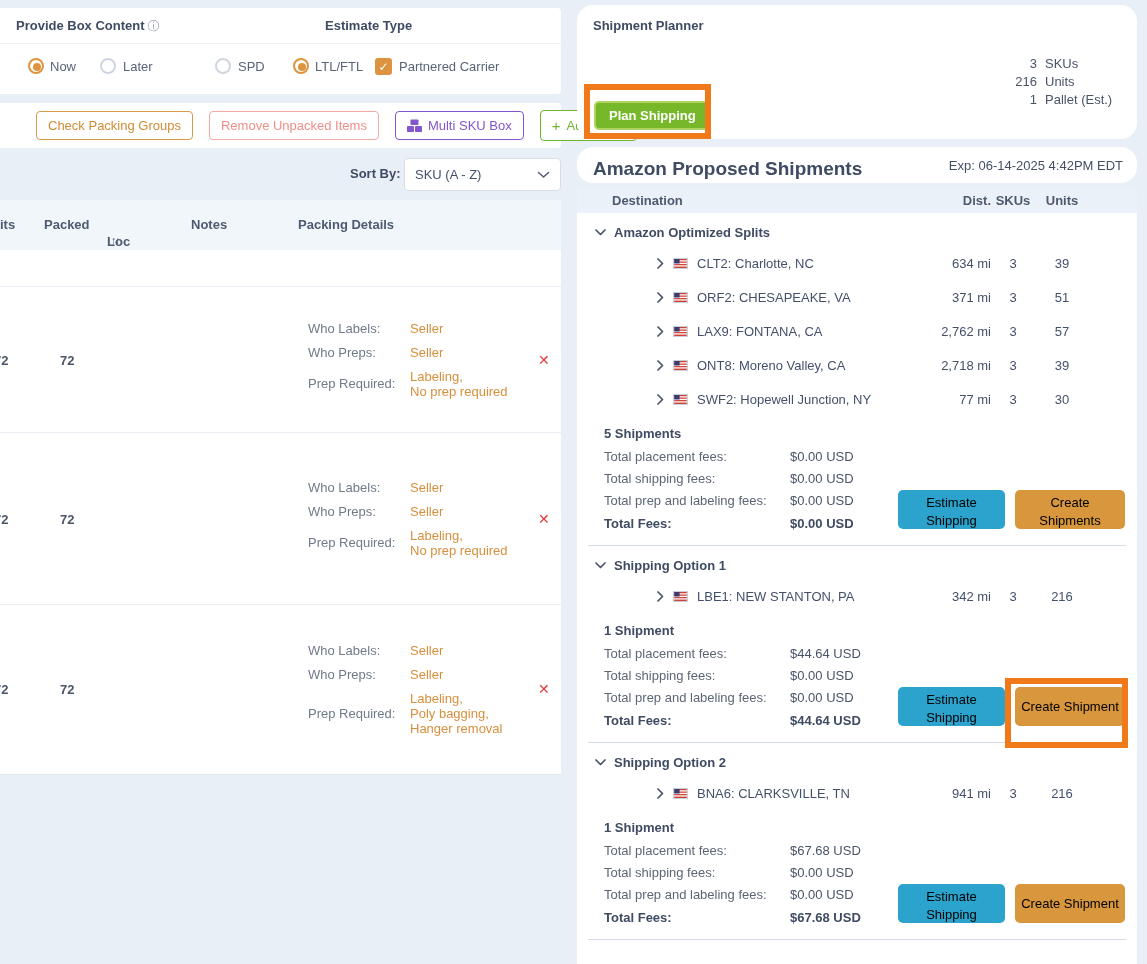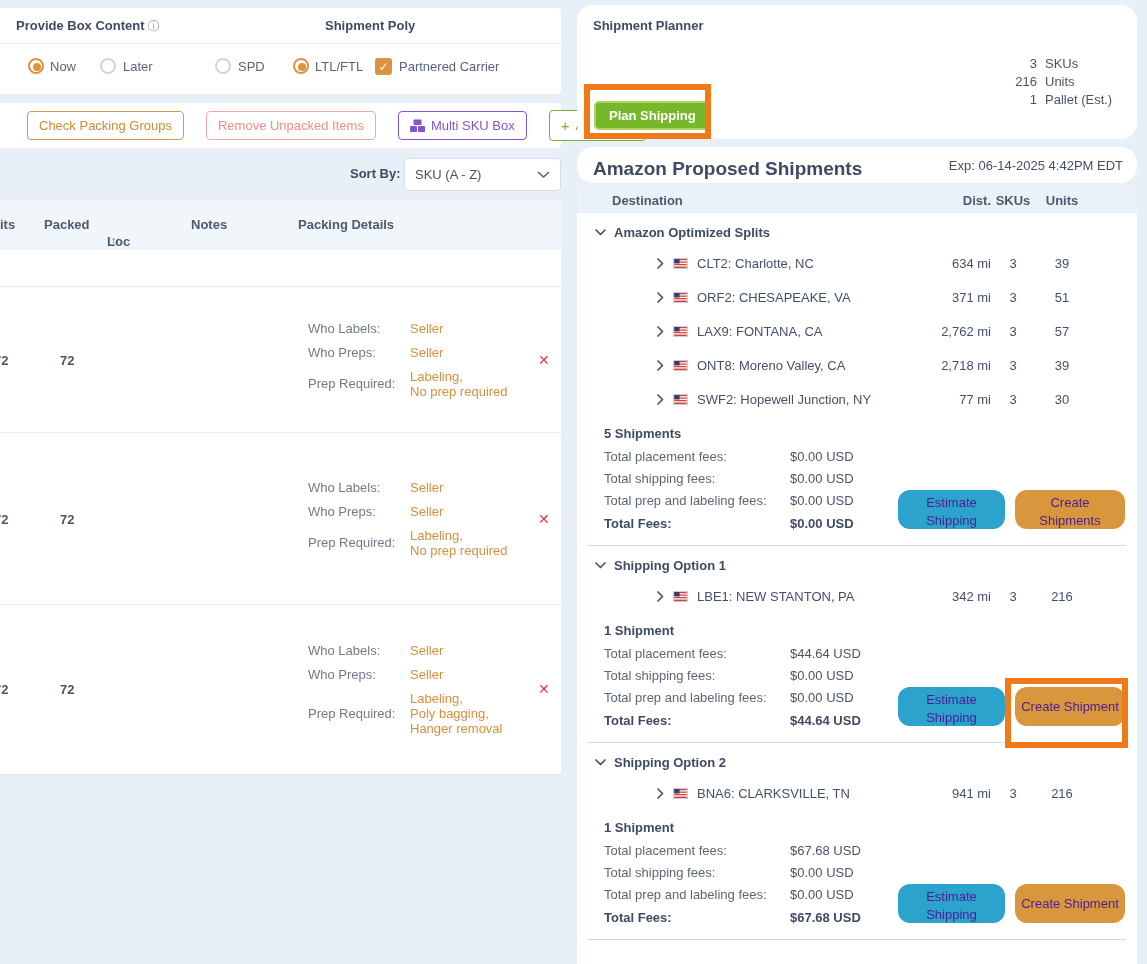--- a/index.html
+++ b/index.html
@@ -15,21 +15,21 @@
   .cfg-title .info { font-weight:400; color:#9aa2b1; font-size:12px; margin-left:3px; }
   .t-box { left:16px; } .t-ship { left:325px; }
   .config-options { position:relative; height:49px; }
   .opt { position:absolute; top:14px; display:flex; align-items:center; gap:7px; font-size:13px; color:#5a6478; cursor:default; }
   .radio { width:16px; height:16px; border-radius:50%; border:2px solid #cfd6e0; background:#fff; position:relative; flex:0 0 auto; }
   .radio.sel { border-color:#dd9440; }
   .radio.sel::after { content:""; position:absolute; left:3px; top:3px; width:8px; height:8px; border-radius:50%; background:#dd9440; }
   .checkbox { width:17px; height:17px; border-radius:3px; background:#dd9440; color:#fff; font-size:12px; font-weight:700; display:flex; align-items:center; justify-content:center; flex:0 0 auto; }
   .o-now{left:28px;gap:6px;} .o-later{left:100px;} .o-spd{left:215px;} .o-ltl{left:293px;gap:6px;} .o-pc{left:375px;}
 
-  .toolbar-card { left:0; top:103px; width:561px; height:45px; border-radius:0 4px 4px 0; display:flex; align-items:center; gap:22px; padding-left:27px; }
+  .toolbar-card { left:0; top:103px; width:561px; height:45px; border-radius:0 4px 4px 0; display:flex; align-items:center; gap:16px; padding-left:36px; }
   .tbtn { background:#fff; border-radius:4px; font-size:13px; padding:6px 11px; white-space:nowrap; display:flex; align-items:center; gap:6px; cursor:pointer; }
   .b-cpg { border:1px solid #d89a4a; color:#cf8c35; }
   .b-rui { border:1px solid #f5a9a5; color:#f08e88; }
   .b-msb { border:1px solid #8456cd; color:#8456cd; }
   .b-add { border:1px solid #6fb52c; color:#6fb52c; }
   .b-add .plus { font-size:15px; font-weight:400; }
 
   .sort-row { position:absolute; left:0; top:148px; width:561px; height:52px; }
   .sort-label { position:absolute; left:350px; top:18px; font-size:13px; font-weight:700; color:#3f4b63; }
   .sort-select { position:absolute; left:404px; top:10px; width:157px; height:33px; background:#fff; border:1px solid #d6dde6; border-radius:4px; font-size:13px; color:#44506a; display:flex; align-items:center; padding:0 10px; cursor:pointer; }
@@ -73,21 +73,21 @@
   .r-row { display:flex; align-items:center; height:34px; font-size:13px; color:#44506a; cursor:pointer; }
   .r-row .col-dest { display:flex; align-items:center; gap:9px; padding-left:39px;margin-left:41px; }
   .flag { width:15px; height:11px; border:1px solid #c9cfd9; flex:0 0 auto; display:block; }
   .sec-title-row { display:flex; align-items:center; gap:8px; padding:12px 0 6px 18px; font-size:13px; font-weight:700; color:#3f4b63; cursor:pointer; }
   .sec-footer { position:relative; margin-top:10px; padding-left:27px; }
   .ship-count { font-size:13px; font-weight:700; color:#3f4b63; margin-bottom:8px; }
   .fee-grid { display:grid; grid-template-columns:186px auto; row-gap:7px; font-size:13px; }
   .fee-grid .fl { color:#5d6675; } .fee-grid .fv { color:#4a5468; }
   .fee-grid .tot { font-weight:700; color:#3f4b63; margin-top:1px; }
   .btns { position:absolute; right:12px; bottom:2px; display:flex; gap:10px; }
-  .abtn { width:107px; height:39px; border:none; border-radius:12px; color:#4c1d95; font-size:13px; line-height:1.35; font-family:inherit; cursor:pointer; text-align:center; padding:4px 6px; }
+  .abtn { width:107px; height:39px; border:none; border-radius:5px; color:#000000; font-size:13px; line-height:1.35; font-family:inherit; cursor:pointer; text-align:center; padding:4px 6px; }
   .abtn.est { background:#2ba3cd; }
   .abtn.crt { background:#d8963d; width:110px; }
   .sec-divider { border-top:1px solid #d5dbe4; margin:14px 11px 0 11px; }
 
   
   .annot { position:absolute; border:6px solid #f0791a; z-index:50; pointer-events:none; }
   .annot-plan { left:584px; top:84px; width:127px; height:55px; }
   .annot-create { left:1005px; top:678px; width:123px; height:70px; }
 
   .chev svg, .chevron { display:block; }
@@ -95,21 +95,21 @@
 </head>
 <body>
 
 <div class="page">
 
   <div class="card config-card">
     <div class="config-headers">
       <div class="cfg-title t-box">
         <span>Provide Box Content</span><span class="info">ⓘ</span>
       </div>
-      <div class="cfg-title t-ship">Shipment Poly</div>
+      <div class="cfg-title t-ship">Estimate Type</div>
     </div>
     <div class="config-options">
       <div class="opt o-now">
         <span class="radio sel"></span>
         <span>Now</span>
       </div>
       <div class="opt o-later">
         <span class="radio"></span>
         <span>Later</span>
       </div>

